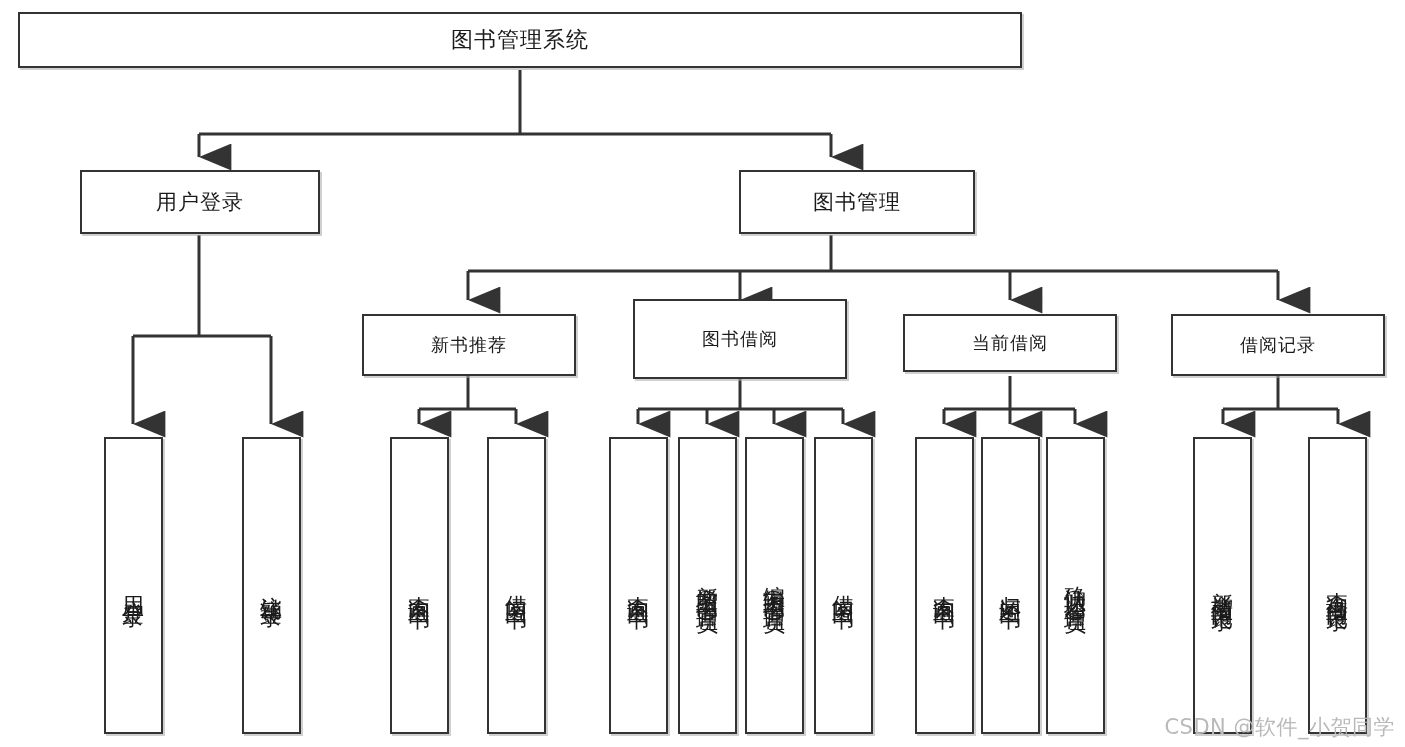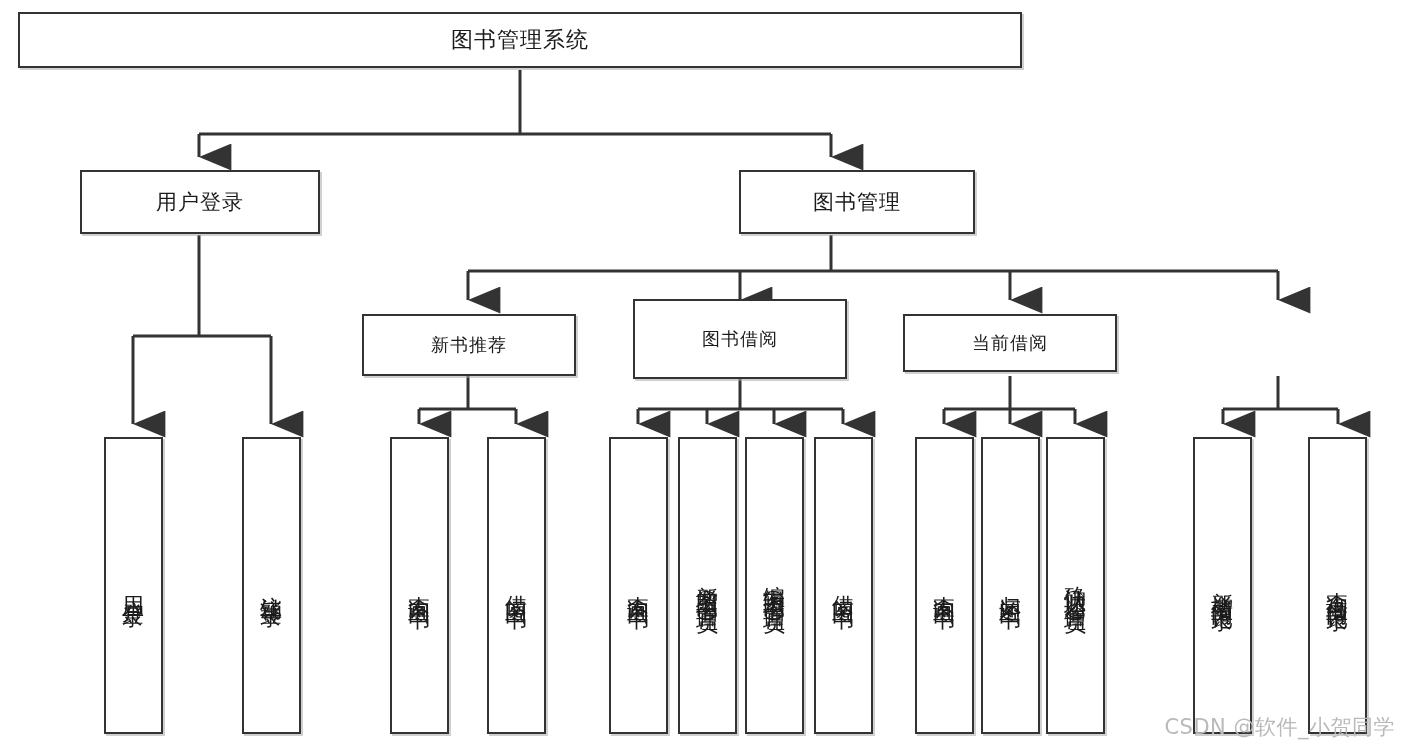--- a/index.html
+++ b/index.html
@@ -150,20 +150,23 @@
 
   <div class="node lvl3" style="left:362px;top:314px;width:214px;height:62px;">
     <span class="label">新书推荐</span>
   </div>
   <div class="node lvl3" style="left:633px;top:299px;width:214px;height:80px;">
     <span class="label">图书借阅</span>
   </div>
   <div class="node lvl3" style="left:903px;top:314px;width:214px;height:58px;justify-content:center;">
     <span class="label">当前借阅</span>
   </div>
+  <div class="node lvl3" style="left:1171px;top:314px;width:214px;height:62px;">
+    <span class="label">借阅记录</span>
+  </div>
 
   <div class="node leaf" style="left:104px;top:437px;width:59px;height:297px;">
     <span class="label">用户登录</span>
   </div>
   <div class="node leaf" style="left:242px;top:437px;width:59px;height:297px;">
     <span class="label">注销登录</span>
   </div>
 
   <div class="node leaf" style="left:390px;top:437px;width:59px;height:297px;">
     <span class="label">查询图书</span>

